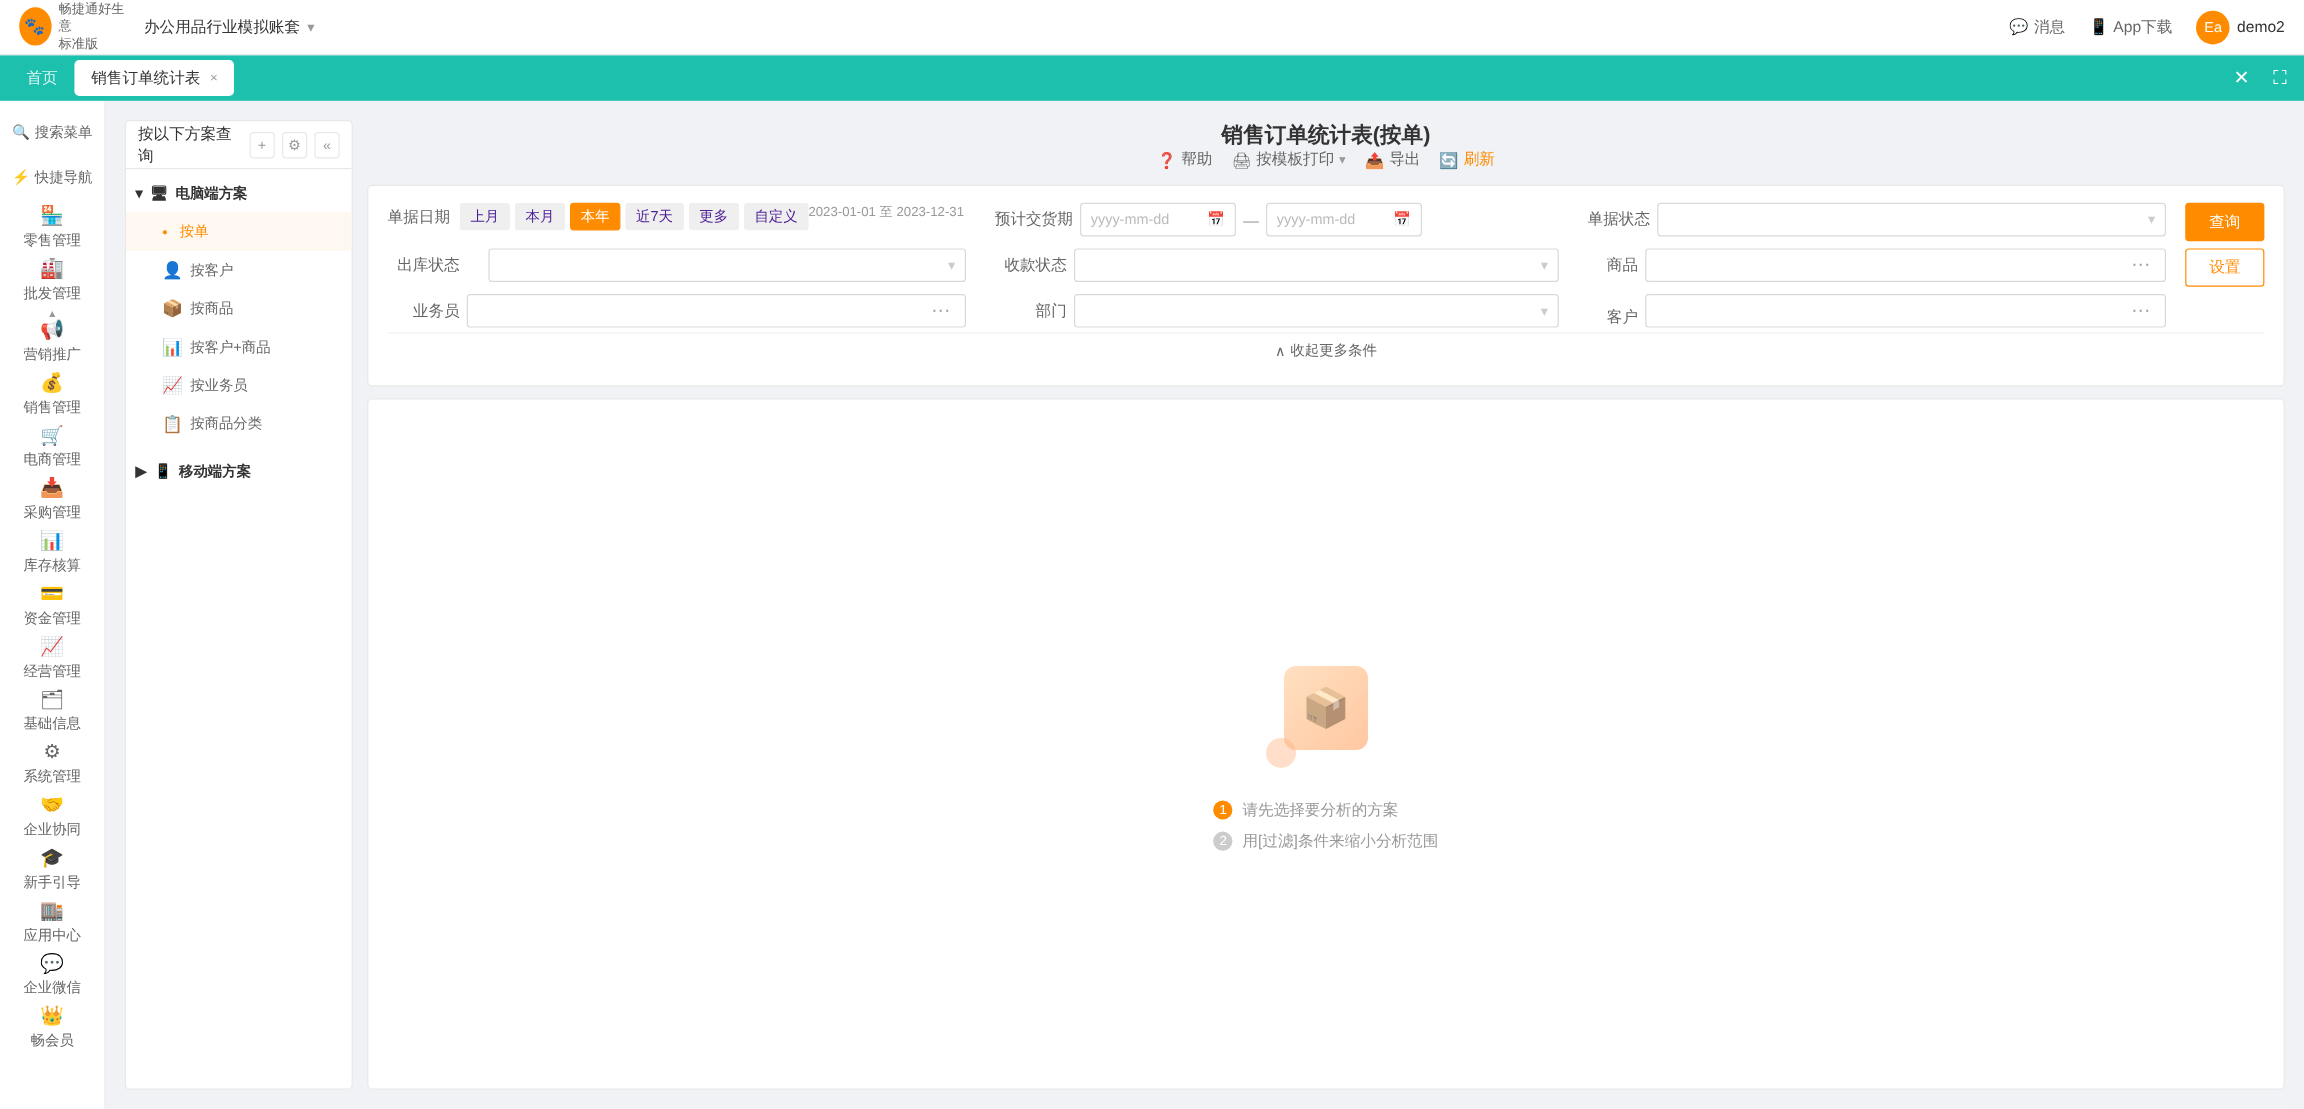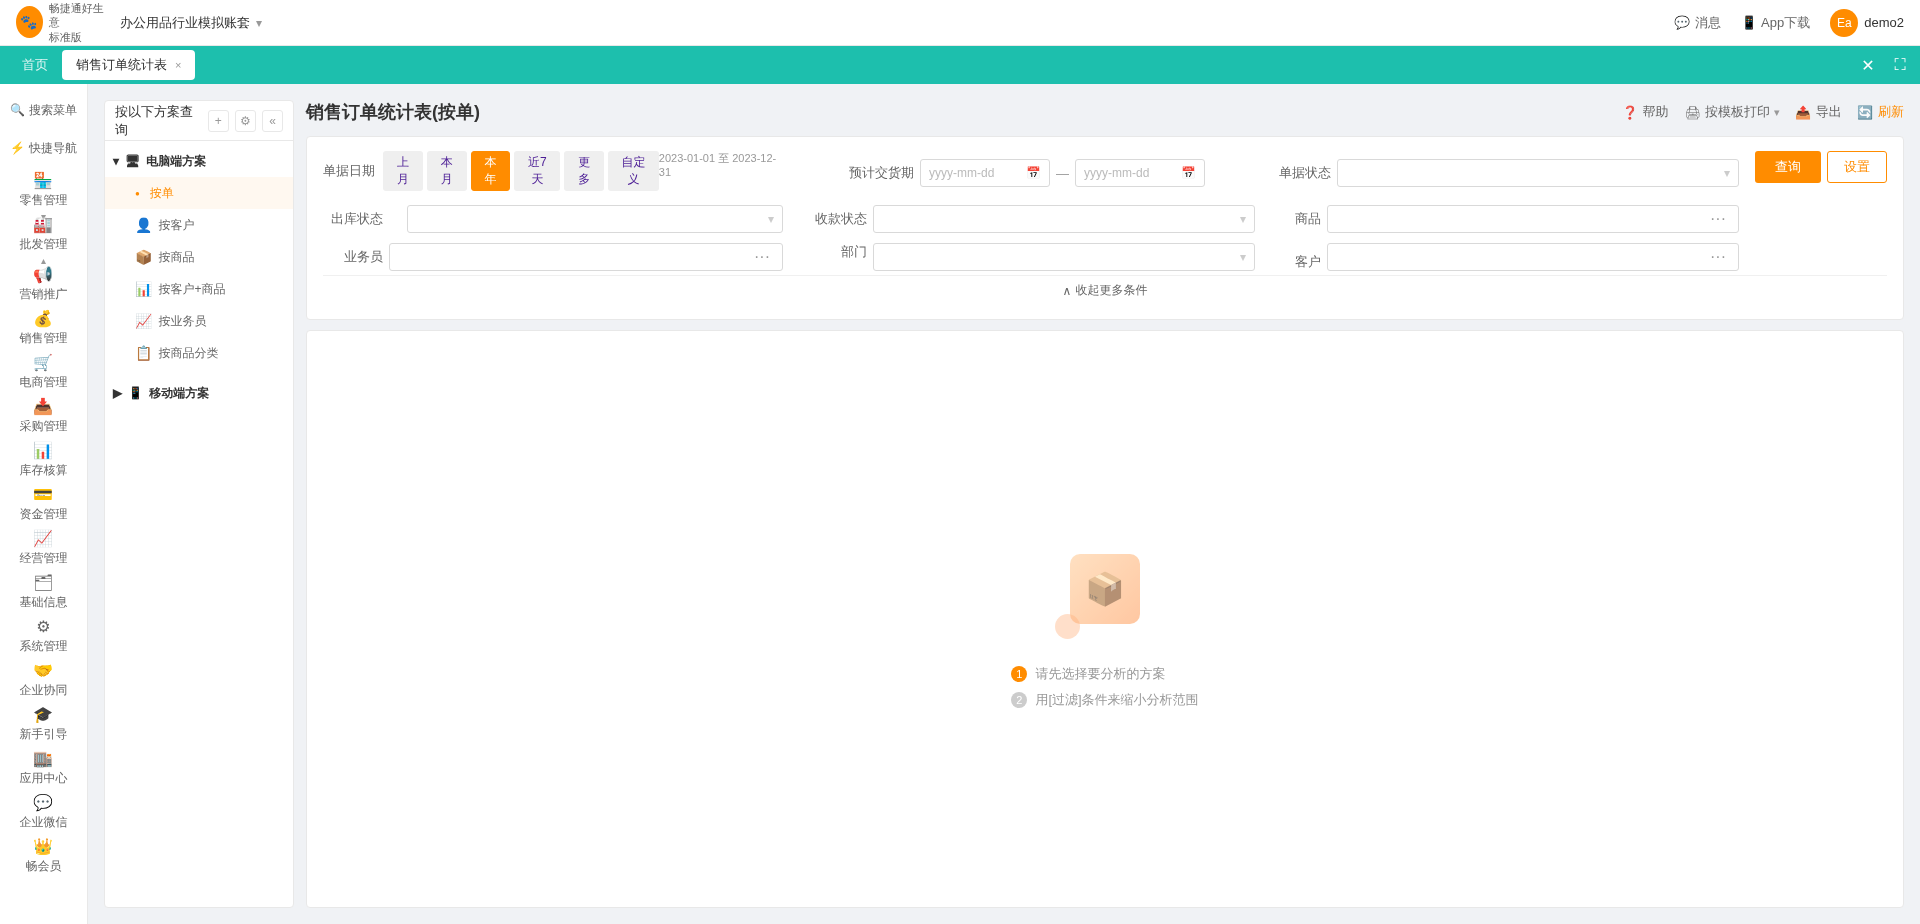--- a/index.html
+++ b/index.html
@@ -146,22 +146,23 @@
     .scheme-item.active {
       background: #fff8f0; color: #ff8c00;
     }
     .scheme-item-icon { font-size: 14px; color: #999; }
 
     
     .right-panel {
       flex: 1; display: flex; flex-direction: column; gap: 10px;
     }
     .page-title-bar {
-      display: flex; align-items: center; justify-content: space-between;
+      display: flex; align-items: center; justify-content: flex-end;
       margin-bottom: 2px;
+      flex-direction: column;
     }
     .page-title {
       font-size: 18px; font-weight: bold; color: #333;
     }
     .page-title-actions {
       display: flex; align-items: center; gap: 16px;
     }
     .title-action-btn {
       display: flex; align-items: center; gap: 4px;
       color: #666; font-size: 13px; cursor: pointer;
@@ -460,21 +461,21 @@
                     <button class="date-quick-btn">本月</button>
                     <button class="date-quick-btn active">本年</button>
                     <button class="date-quick-btn">近7天</button>
                     <button class="date-quick-btn">更多</button>
                     <button class="date-quick-btn">自定义</button>
                   </div>
                   <div style="font-size:11px;color:#999;">2023-01-01 至 2023-12-31</div>
                 </div>
 
                 <div style="display:flex;align-items:center;gap:6px;padding:0 12px;">
-                  <span style="font-size:13px;color:#666;white-space:nowrap;margin-left:42px;">预计交货期</span>
+                  <span style="font-size:13px;color:#666;white-space:nowrap;">预计交货期</span>
                   <div class="date-input">
                     <span style="color:#bbb;font-size:12px;">yyyy-mm-dd</span>
                     <span style="color:#ccc;font-size:12px;">📅</span>
                   </div>
                   <span class="date-sep">—</span>
                   <div class="date-input">
                     <span style="color:#bbb;font-size:12px;">yyyy-mm-dd</span>
                     <span style="color:#ccc;font-size:12px;">📅</span>
                   </div>
                 </div>
@@ -518,39 +519,39 @@
               <div style="display:grid;grid-template-columns:1fr 1fr 1fr;gap:0;">
 
                 <div style="display:flex;align-items:center;gap:6px;padding-right:12px;">
                   <span style="font-size:13px;color:#666;white-space:nowrap;width:60px;text-align:right;">业务员</span>
                   <div class="filter-select">
                     <span style="color:#bbb;"></span>
                     <span class="filter-dots">···</span>
                   </div>
                 </div>
 
-                <div style="display:flex;align-items:flex-start;gap:6px;padding:0 12px;">
+                <div style="display:flex;align-items:center;gap:6px;padding:0 12px;">
                   <span style="font-size:13px;color:#666;white-space:nowrap;width:60px;text-align:right;">部门</span>
                   <div class="filter-select">
                     <span style="color:#bbb;"></span>
                     <span style="color:#ccc;">▾</span>
                   </div>
                 </div>
 
                 <div style="display:flex;align-items:flex-end;gap:6px;padding-left:12px;">
                   <span style="font-size:13px;color:#666;white-space:nowrap;width:42px;text-align:right;">客户</span>
                   <div class="filter-select">
                     <span style="color:#bbb;"></span>
                     <span class="filter-dots">···</span>
                   </div>
                 </div>
               </div>
             </div>
 
-            <div style="display:flex;flex-direction:row;gap:6px;padding-left:8px;">
+            <div style="display:flex;flex-direction:column;gap:6px;padding-left:8px;">
               <button class="action-btn-primary">查询</button>
               <button class="action-btn-default">设置</button>
             </div>
           </div>
 
           <div class="collapse-btn">
             <span>∧</span>
             <span>收起更多条件</span>
           </div>
         </div>

